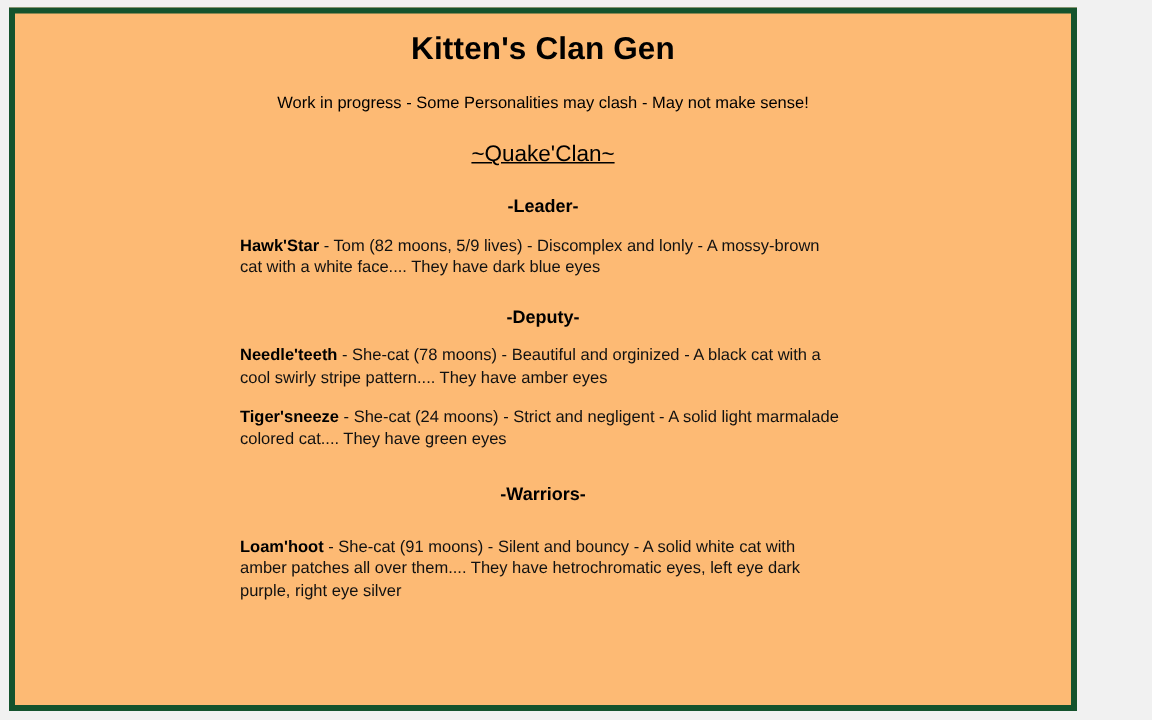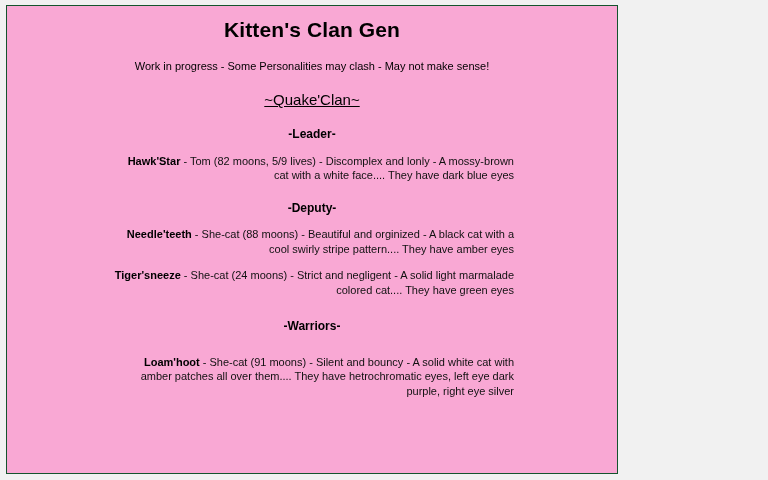--- a/index.html
+++ b/index.html
@@ -13,24 +13,24 @@
     overflow: hidden;
     background: #f1f1f1;
     font-family: "Liberation Sans", "DejaVu Sans", sans-serif;
   }
 
   
   .page-frame {
     position: absolute;
     left: 6px;
     top: 5px;
-    width: 612px;
+    width: 712px;
     height: 469px;
-    background: #f9a8d4;
-    border: 1px solid #14532d;
+    background: #fdba74;
+    border: 4px solid #14532d;
     box-sizing: border-box;
     overflow: hidden;
   }
 
   .doc {
     width: 100%;
     height: 100%;
     box-sizing: border-box;
     padding: 12px 0 0 0;
     text-align: center;
@@ -86,21 +86,21 @@
   .rank-heading.warriors {
     margin-top: 22px;
   }
 
   .cat-block {
     width: 404px;
     margin: 12px auto 0 auto;
     font-size: 11px;
     line-height: 1.32;
     color: #111111;
-    text-align: right;
+    text-align: left;
   }
 
   .cat-block.spaced-group {
     margin-top: 21px;
   }
 
   .cat-name {
     font-weight: bold;
     color: #000000;
   }
@@ -122,21 +122,21 @@
 
     <h2 class="clan-name">~Quake'Clan~</h2>
 
     <h3 class="rank-heading">-Leader-</h3>
     <p class="cat-block">
       <span class="cat-name">Hawk'Star</span><span class="cat-desc"> - Tom (82 moons, 5/9 lives) - Discomplex and lonly - A mossy-brown cat with a white face.... They have dark blue eyes</span>
     </p>
 
     <h3 class="rank-heading">-Deputy-</h3>
     <p class="cat-block">
-      <span class="cat-name">Needle'teeth</span><span class="cat-desc"> - She-cat (88 moons) - Beautiful and orginized - A black cat with a cool swirly stripe pattern.... They have amber eyes</span>
+      <span class="cat-name">Needle'teeth</span><span class="cat-desc"> - She-cat (78 moons) - Beautiful and orginized - A black cat with a cool swirly stripe pattern.... They have amber eyes</span>
     </p>
 
     <p class="cat-block">
       <span class="cat-name">Tiger'sneeze</span><span class="cat-desc"> - She-cat (24 moons) - Strict and negligent - A solid light marmalade colored cat.... They have green eyes</span>
     </p>
 
     <h3 class="rank-heading warriors">-Warriors-</h3>
 
     <p class="cat-block spaced-group">
       <span class="cat-name">Loam'hoot</span><span class="cat-desc"> - She-cat (91 moons) - Silent and bouncy - A solid white cat with amber patches all over them.... They have hetrochromatic eyes, left eye dark purple, right eye silver</span>

